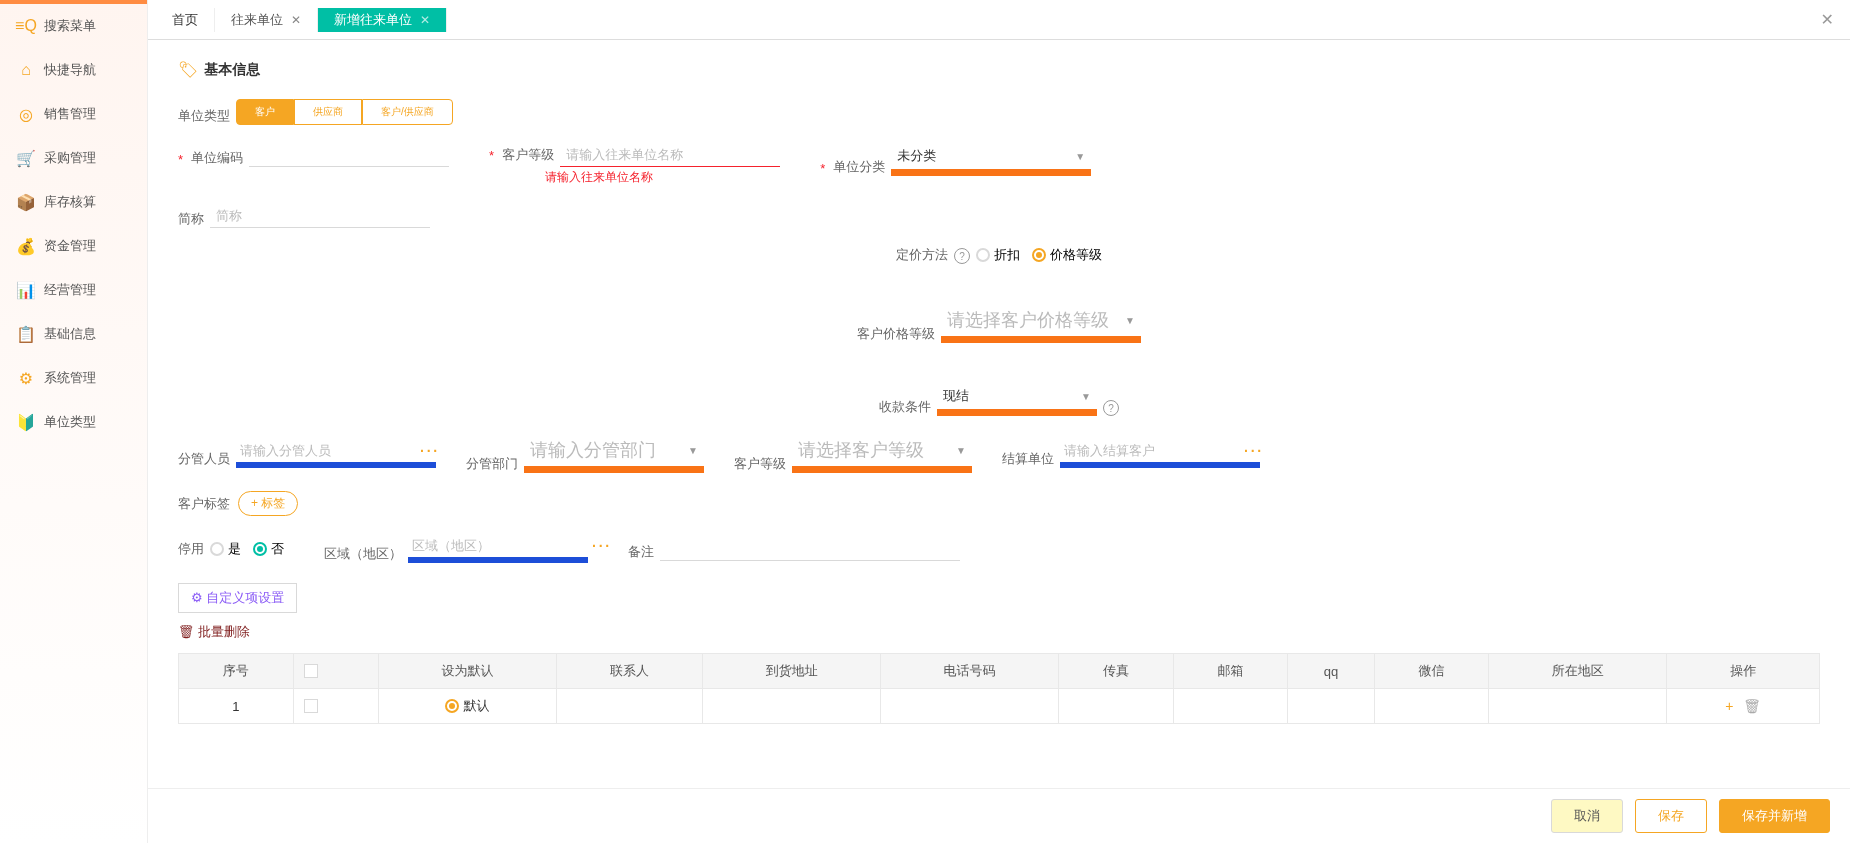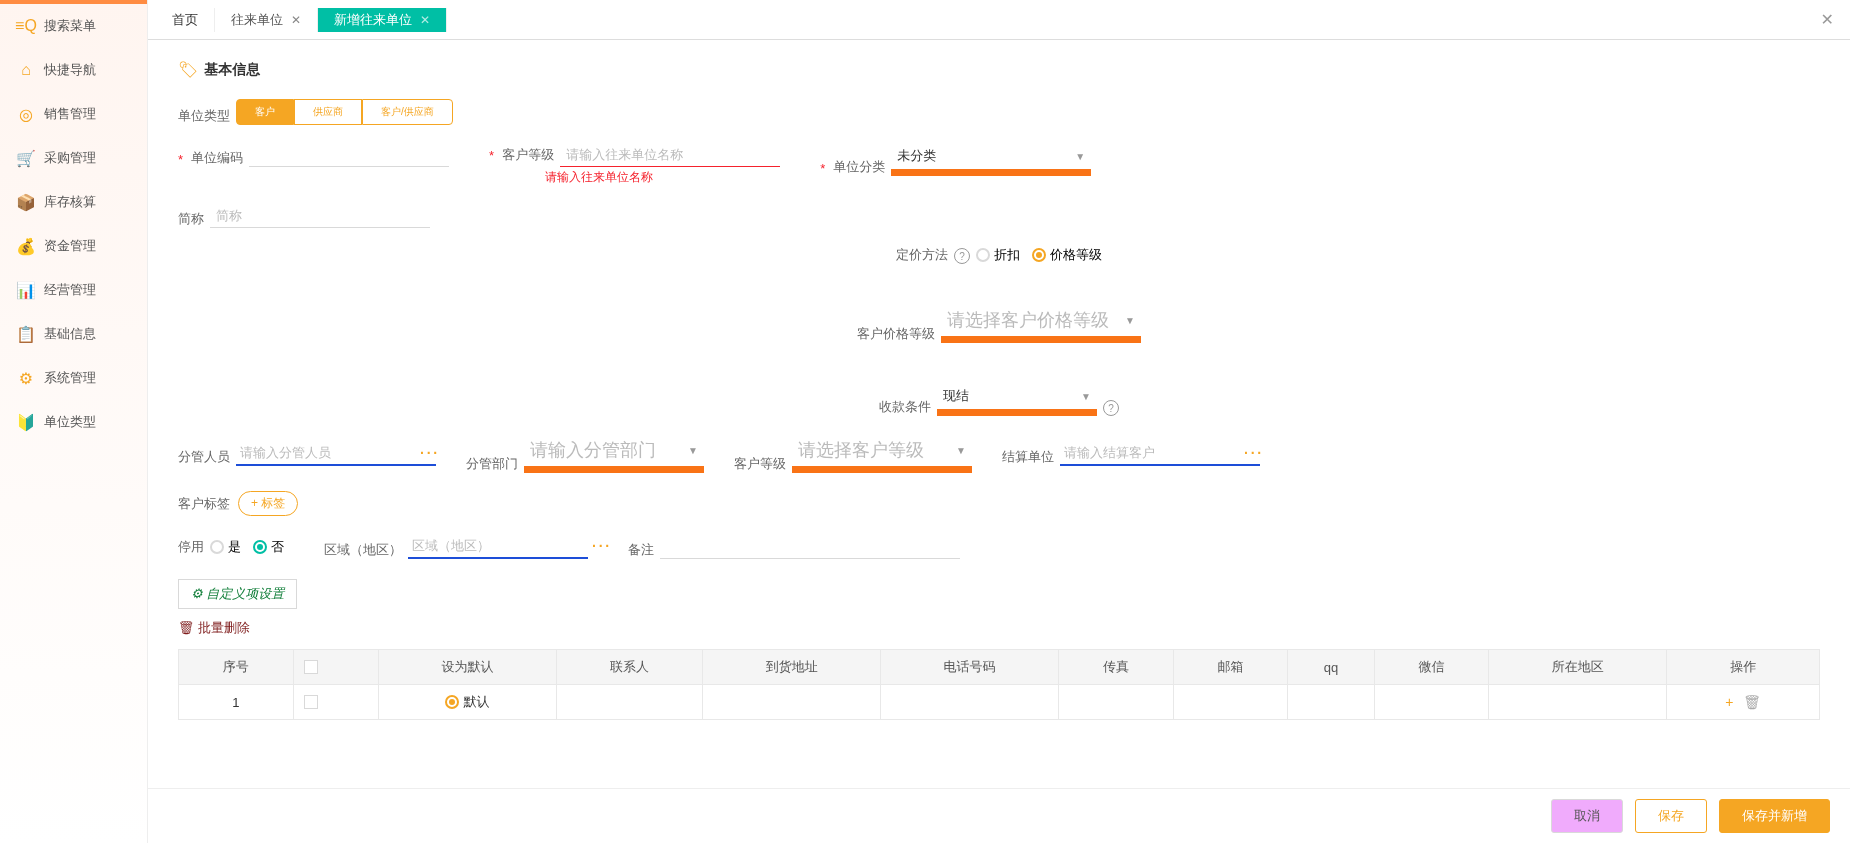--- a/index.html
+++ b/index.html
@@ -270,23 +270,22 @@
     
     .custom-settings-btn {
       display: flex;
       align-items: center;
       gap: 4px;
       border: 1px solid #d9d9d9;
       background: #fff;
       padding: 5px 12px;
       cursor: pointer;
       font-size: 13px;
-      color: #15803d;
+      color: #8b5cf6;
       margin-bottom: 10px;
-      font-style: italic;
     }
 
     .batch-delete {
       text-align: left;
       color: #7f1d1d;
       font-size: 12px;
       margin-bottom: 12px;
       padding-right: 4px;
     }
 
@@ -329,38 +328,38 @@
     }
     .btn {
       padding: 7px 22px;
       border-radius: 3px;
       cursor: pointer;
       font-size: 13px;
       border: 1px solid transparent;
     }
     .btn-default {
       border-color: #d9d9d9;
-      background: #f0abfc;
+      background: #fef9c3;
       color: #555;
     }
     .btn-primary {
       background: #fff;
       border-color: #f5a623;
       color: #f5a623;
     }
     .btn-orange {
       background: #f5a623;
       color: #fff;
       border-color: #f5a623;
     }
 
     .input-with-icon {
       display: flex;
       align-items: center;
-      border-bottom: 2px solid #1d4ed8;
+      border-bottom: 6px solid #1d4ed8;
       width: 200px;
     }
     .input-with-icon input {
       border: none;
       outline: none;
       background: transparent;
       font-size: 13px;
       flex: 1;
       padding: 4px 4px;
       color: #333;

